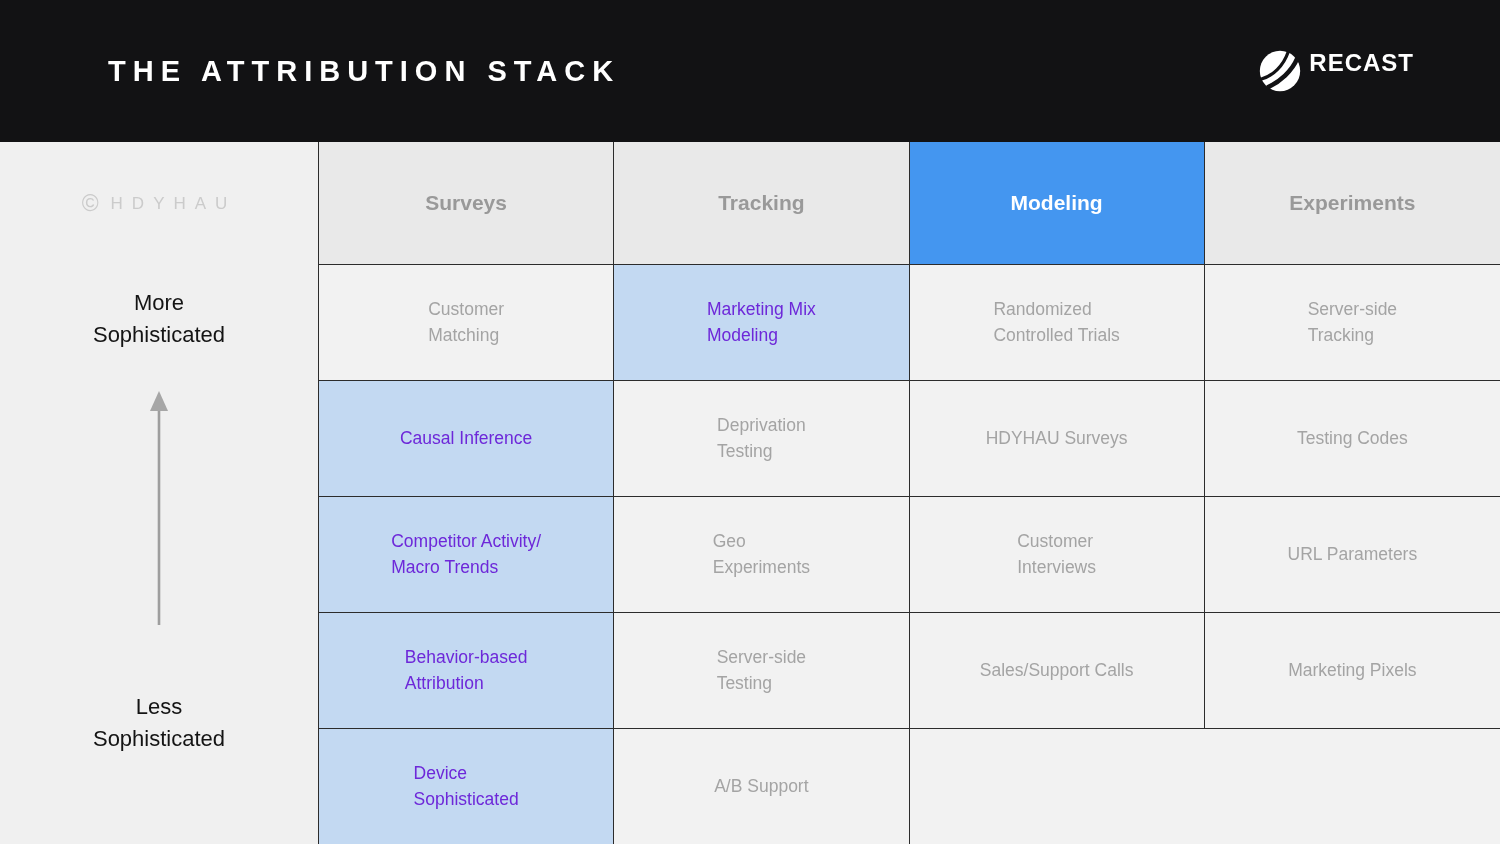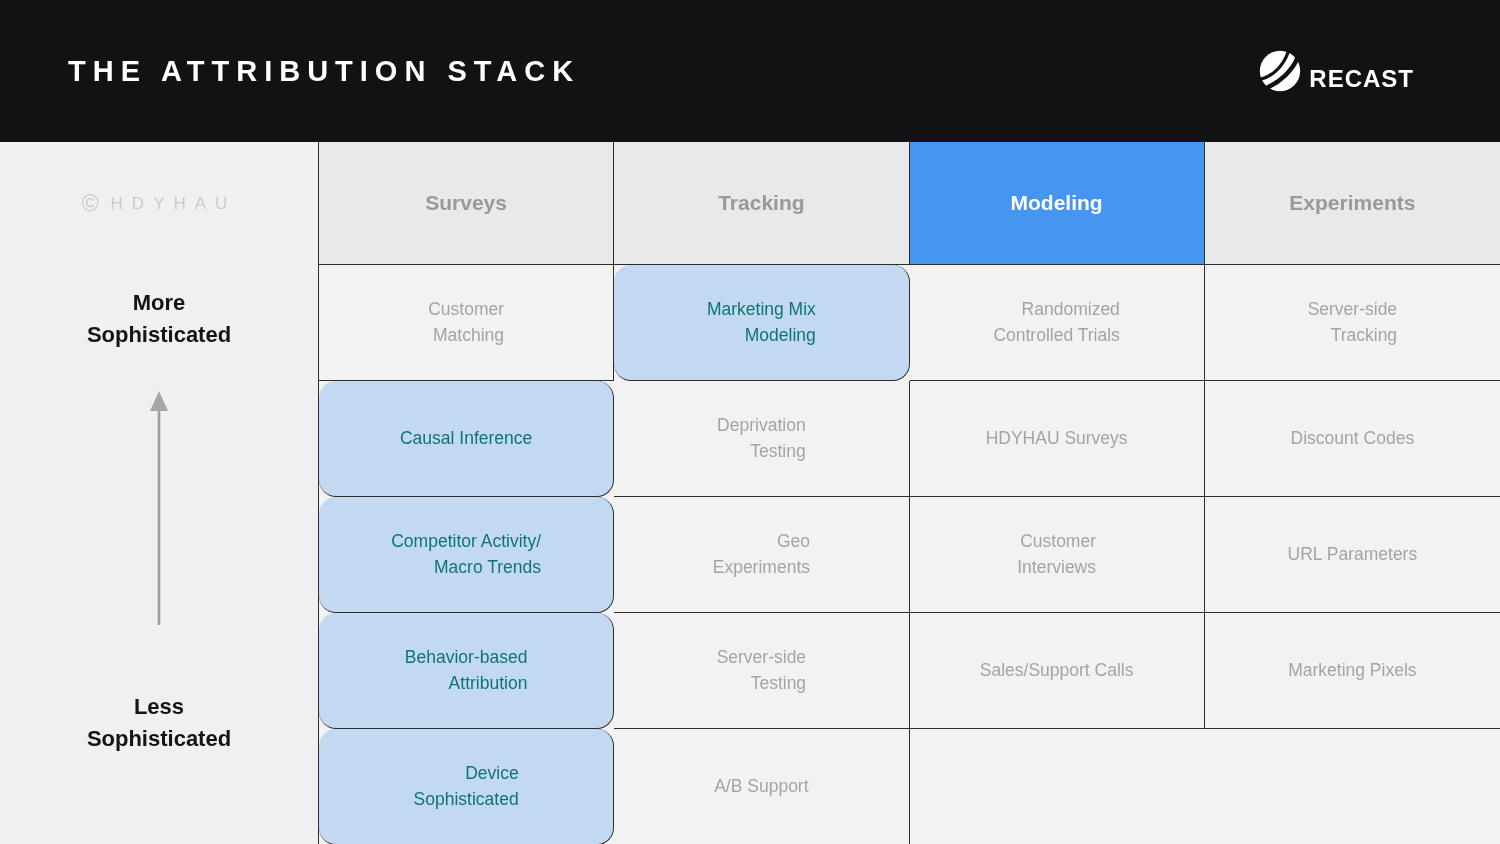--- a/index.html
+++ b/index.html
@@ -5,64 +5,64 @@
   * { margin:0; padding:0; box-sizing:border-box; }
   html,body { background:#000; }
   .slide {
     width:1500px; height:844px; position:relative; overflow:hidden;
     background:#f0f0f0; font-family:"Liberation Sans", sans-serif;
   }
   
   .top-bar {
     height:142px; background:#121214; display:flex;
     align-items:center; justify-content:space-between;
-    padding:0 86px 0 68px;
+    padding:0 86px 0 108px;
   }
   .page-title {
     color:#ffffff; font-size:29px; font-weight:700; letter-spacing:7px;
   }
-  .brand { display:flex; align-items:flex-end; gap:7px; }
+  .brand { display:flex; align-items:flex-start; gap:7px; }
   .brand-name { color:#ffffff; font-size:24px; font-weight:700; letter-spacing:1px; }
   
   .content { display:flex; height:702px; }
   .left-panel {
     width:318px; flex:0 0 318px; background:#f0f0f0;
     display:flex; flex-direction:column; align-items:center;
     padding-top:48px;
   }
   .watermark {
     display:flex; align-items:center; gap:12px;
     color:#cbcbcb; font-size:17px; font-weight:500; letter-spacing:9px;
   }
   .watermark .copy { font-size:23px; letter-spacing:0; font-weight:400; }
   .axis-label {
-    font-size:22px; font-weight:700; color:#141414; text-align:center;
+    font-size:22px; font-weight:400; color:#141414; text-align:center;
     line-height:1.45; white-space:pre-line;
   }
   .axis-more { margin-top:70px; }
   .axis-less { margin-top:64px; }
   .arrow-wrap { margin-top:38px; height:238px; }
   
   .grid {
     flex:1; display:grid;
     grid-template-columns:repeat(4, 1fr);
     grid-template-rows:123px repeat(5, 116px);
     border-left:1.5px solid #2c2c2c;
     background:#f2f2f2;
   }
   .cell {
     border-right:1.5px solid #2c2c2c; border-bottom:1.5px solid #2c2c2c;
     display:flex; align-items:center; justify-content:center;
-    text-align:right; white-space:pre-line; padding:4px 10px;
+    text-align:left; white-space:pre-line; padding:4px 10px;
   }
   .cell:nth-child(4n) { border-right:none; }
   .head { background:#e9e9e9; font-size:21px; font-weight:700; color:#999999; }
   .head.hl { background:#4496f0; color:#ffffff; }
   .body { font-size:17.5px; color:#a4a4a4; line-height:1.45; background:#f2f2f2; }
-  .body.hl { background:#c3d9f2; color:#0f766e;border-radius:17px; }
+  .body.hl { background:#c3d9f2; color:#6d28d9; }
 </style>
 </head>
 <body>
 
 <div class="slide">
 
   <div class="top-bar">
     <div class="page-title">THE ATTRIBUTION STACK</div>
     <div class="brand">
       <span style="display:flex;">
@@ -108,21 +108,21 @@
       <div class="cell body">Randomized
 Controlled Trials</div>
 
       <div class="cell body">Server-side
 Tracking</div>
       <div class="cell body hl">Causal Inference</div>
       <div class="cell body">Deprivation
 Testing</div>
 
       <div class="cell body">HDYHAU Surveys</div>
-      <div class="cell body">Discount Codes</div>
+      <div class="cell body">Testing Codes</div>
       <div class="cell body hl">Competitor Activity/
 Macro Trends</div>
       <div class="cell body">Geo
 Experiments</div>
 
       <div class="cell body">Customer
 Interviews</div>
       <div class="cell body">URL Parameters</div>
       <div class="cell body hl">Behavior-based
 Attribution</div>

